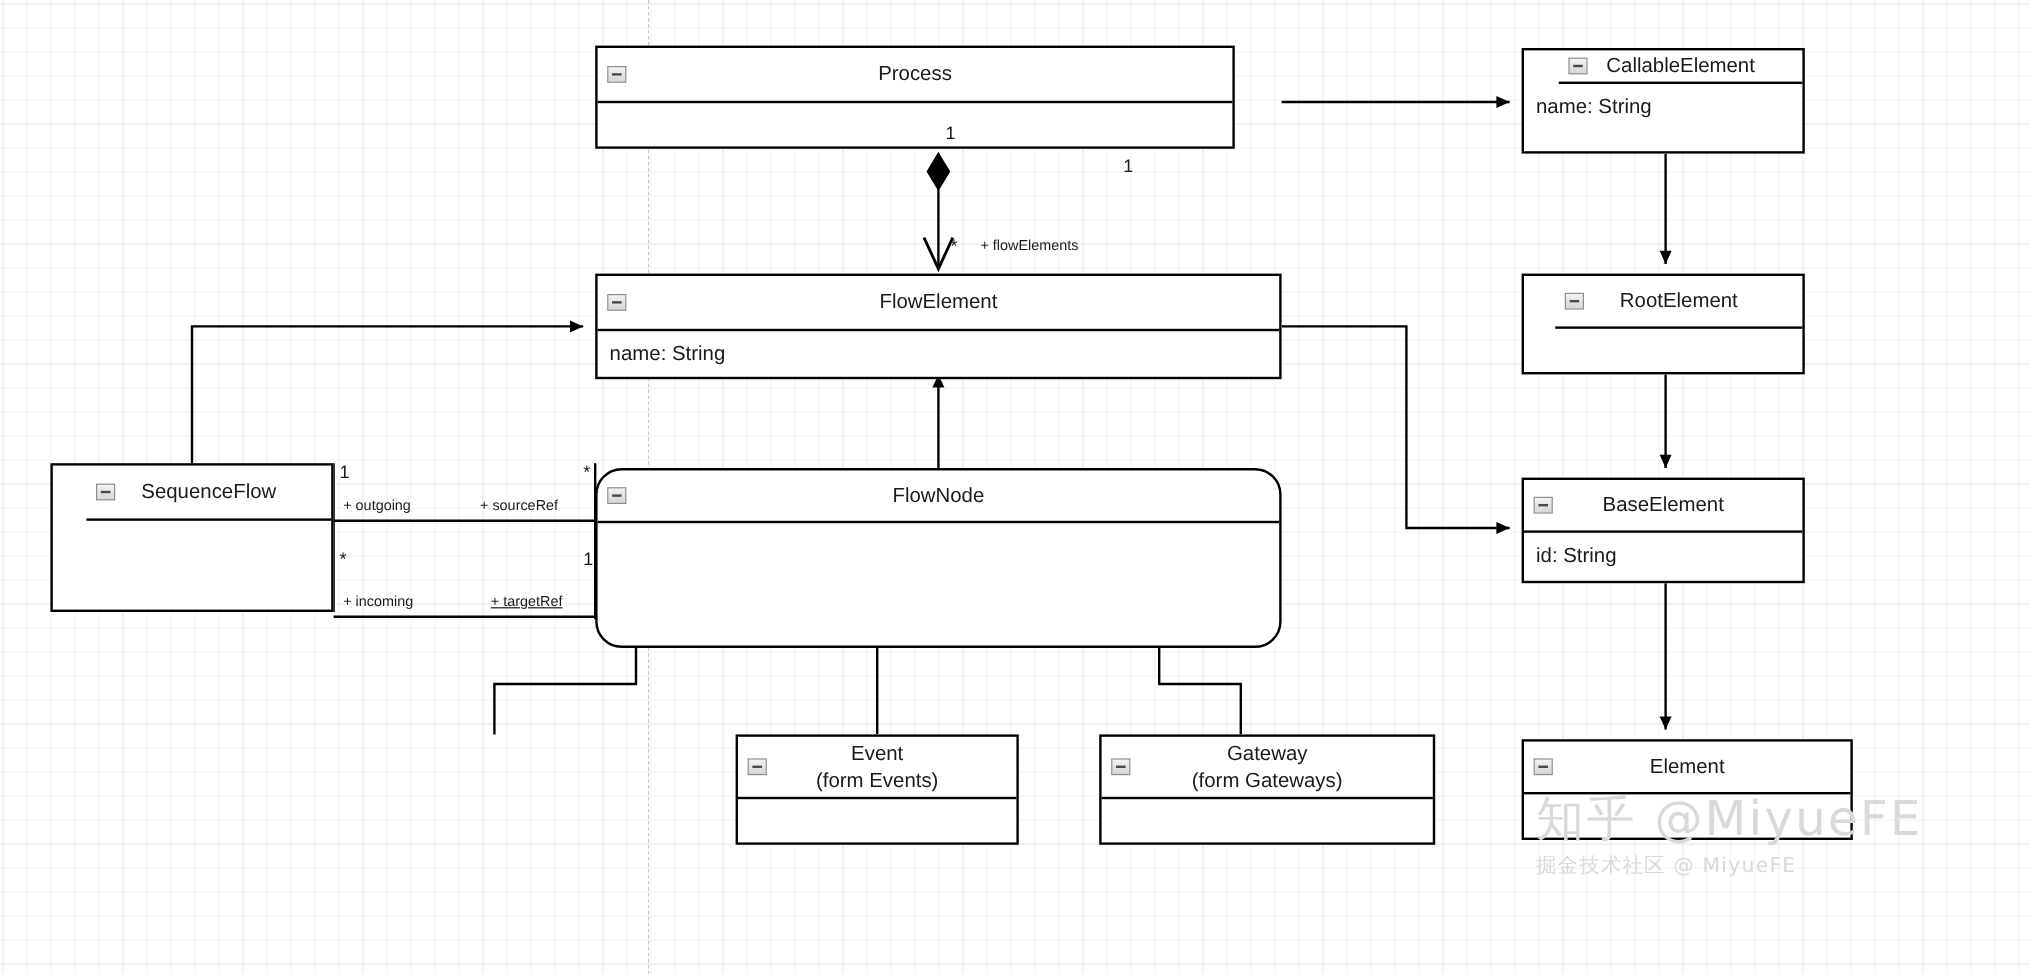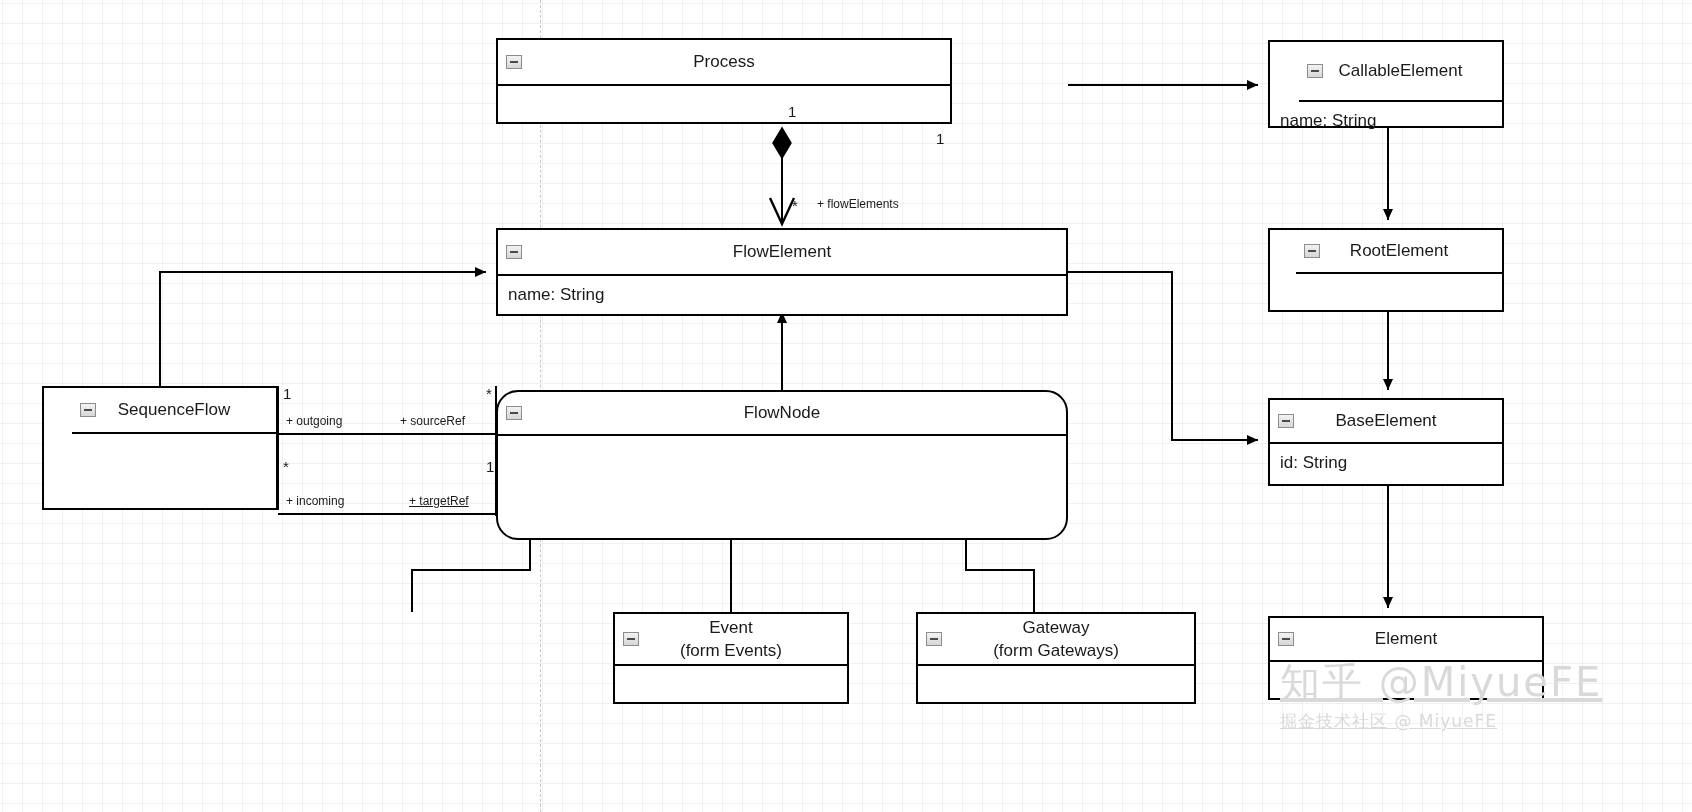--- a/index.html
+++ b/index.html
@@ -112,21 +112,20 @@
   }
 
   
   .watermark {
     position: absolute;
     color: #d9d9d9;
     font-family: "DejaVu Sans", sans-serif;
     white-space: nowrap;
     pointer-events: none;
     user-select: none;
-    text-decoration: underline;
   }
   .wm-main { font-size: 40px; letter-spacing: 2px; }
   .wm-sub  { font-size: 17px; letter-spacing: 1px; }
 </style>
 </head>
 <body>
 
 <div id="canvas">
 
   <div class="page-guide" style="left:540px;"></div>
@@ -207,30 +206,30 @@
     <g>
       <line x1="731" y1="612" x2="731" y2="520" stroke="#000" stroke-width="2" marker-end="url(#arrowSolid)"></line>
     </g>
 
      FlowNode --&gt;
     <g>
       <path d="M1034,612 L1034,570 L966,570 L966,520" fill="none" stroke="#000" stroke-width="2" marker-end="url(#arrowSolid)"></path>
     </g>
   </svg>
 
-  <div class="uml-class" style="left:496px; top:38px; width:456px; height:86px;">
+  <div class="uml-class" style="left:496px; top:38px; width:533px; height:86px;">
     <div class="uml-header" style="height:46px;">
       <span class="collapse-btn"></span>
       <span class="uml-title">Process</span>
     </div>
     <div class="uml-body" style="height:38px;"></div>
   </div>
 
   <div class="uml-class" style="left:1268px; top:40px; width:236px; height:88px;">
-    <div class="uml-header" style="height:60px;margin-left:29px;">
+    <div class="uml-header" style="height:28px;margin-left:29px;">
       <span class="collapse-btn"></span>
       <span class="uml-title">CallableElement</span>
     </div>
     <div class="uml-body" style="height:38px;">
       <div class="uml-attr">name: String</div>
     </div>
   </div>
 
   <div class="uml-class" style="left:496px; top:228px; width:572px; height:88px;">
     <div class="uml-header" style="height:46px;">

